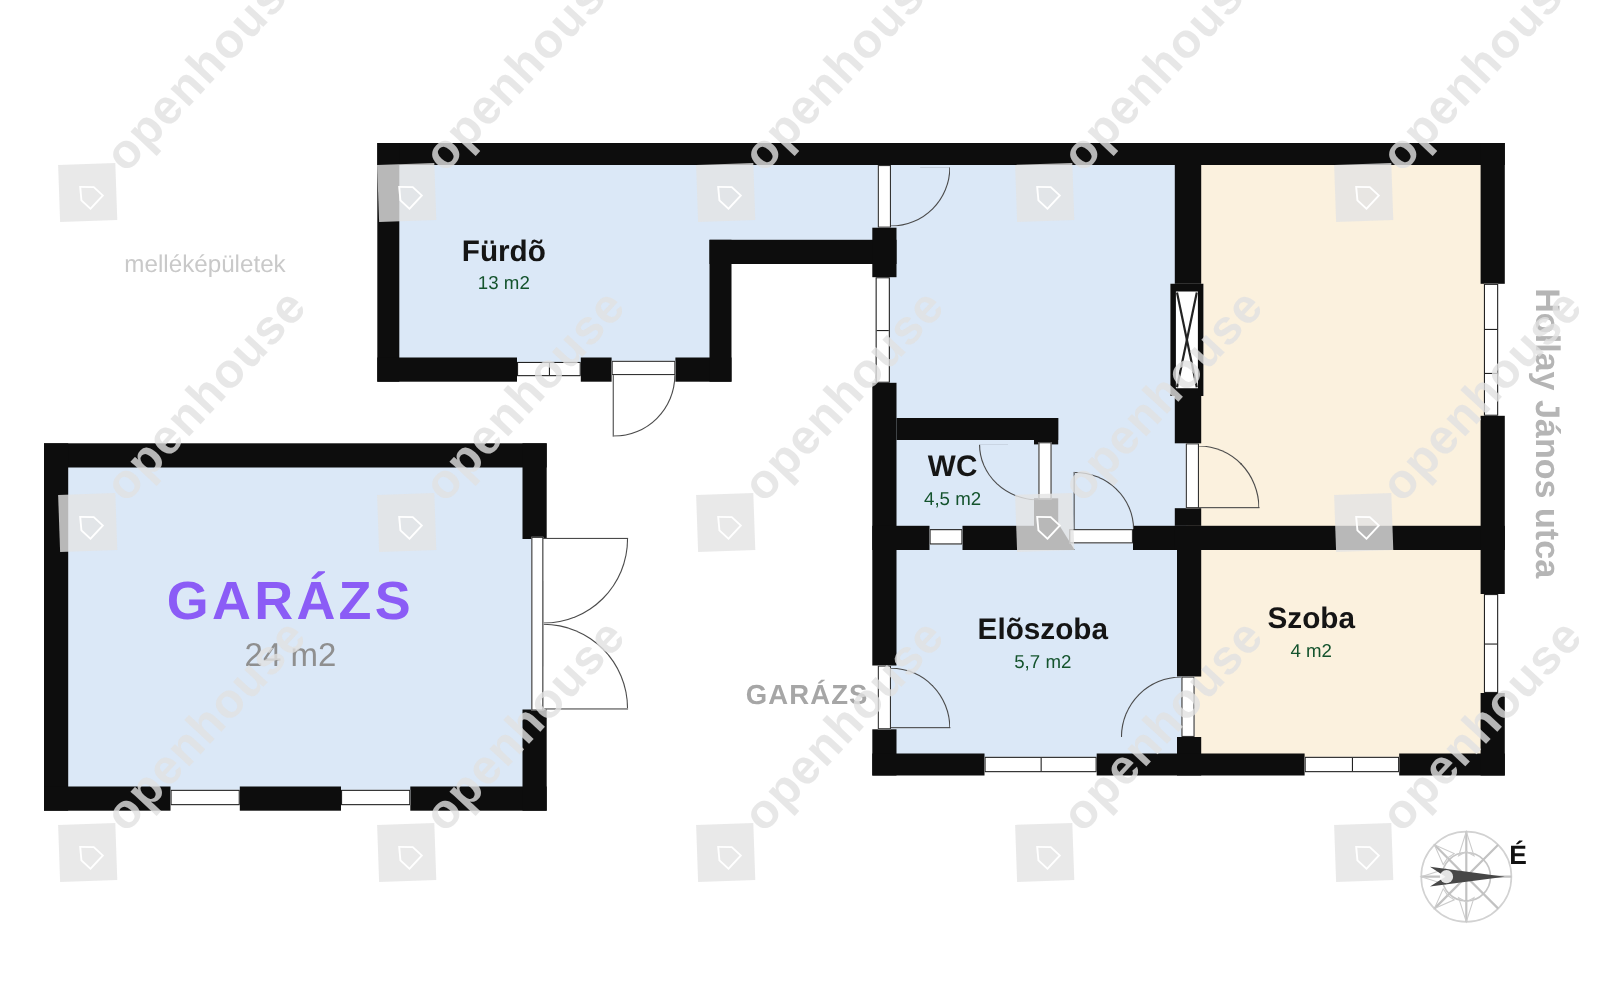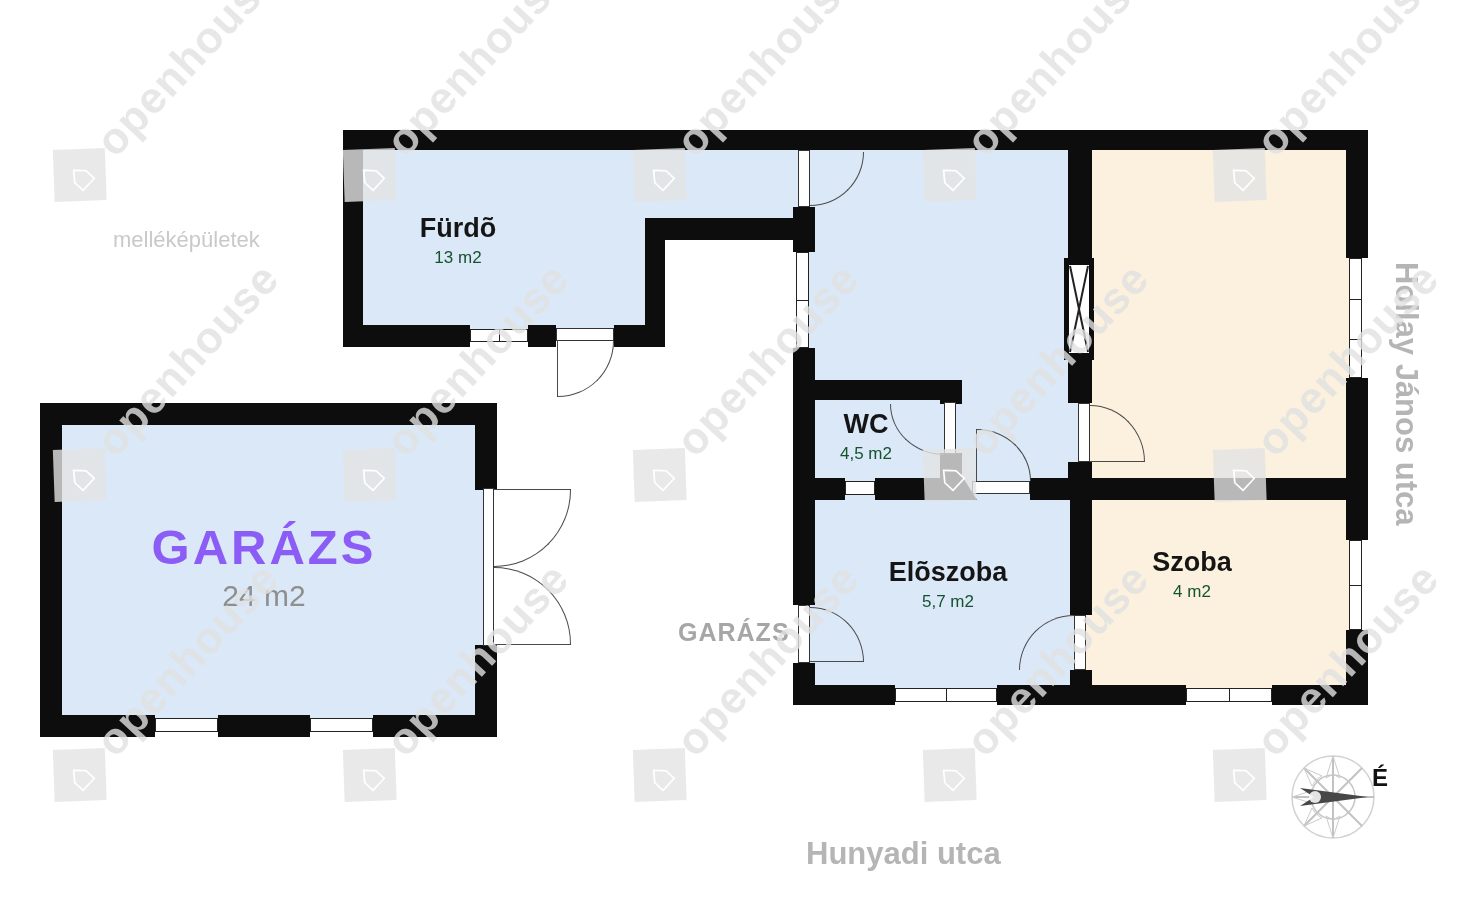--- a/index.html
+++ b/index.html
@@ -186,21 +186,20 @@
   </div>
 
   <div class="room-label garaz" style="left:264px;top:568px;">
     <span class="rname">GARÁZS</span>
     <span class="rarea">24 m2</span>
   </div>
 
   <div class="softlabel" style="left:113px;top:227px;">melléképületek</div>
   <div class="entr" style="left:678px;top:618px;">GARÁZS</div>
   <div class="street vert" style="left:1388px;top:262px;">Hollay János utca</div>
-  <div class="street" style="left:806px;top:836px;">Hunyadi utca</div>
 
   <svg style="left:1288px;top:752px;" width="90" height="90" viewBox="0 0 90 90">
     <circle cx="45" cy="45" r="41" fill="none" stroke="#d2d2d2" stroke-width="1.5"></circle>
     <circle cx="45" cy="45" r="22" fill="none" stroke="#c6c6c6" stroke-width="1.5"></circle>
     <g stroke="#c2c2c2" stroke-width="2">
       <line x1="45" y1="4" x2="45" y2="86"></line>
       <line x1="4" y1="45" x2="86" y2="45"></line>
       <line x1="16" y1="16" x2="74" y2="74"></line>
       <line x1="74" y1="16" x2="16" y2="74"></line>
     </g>

